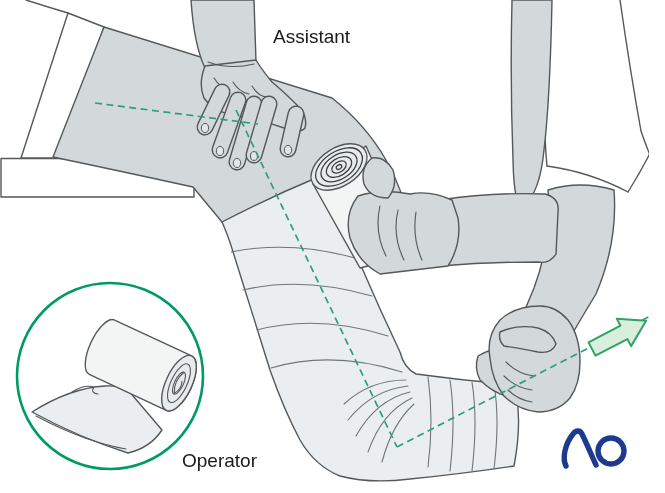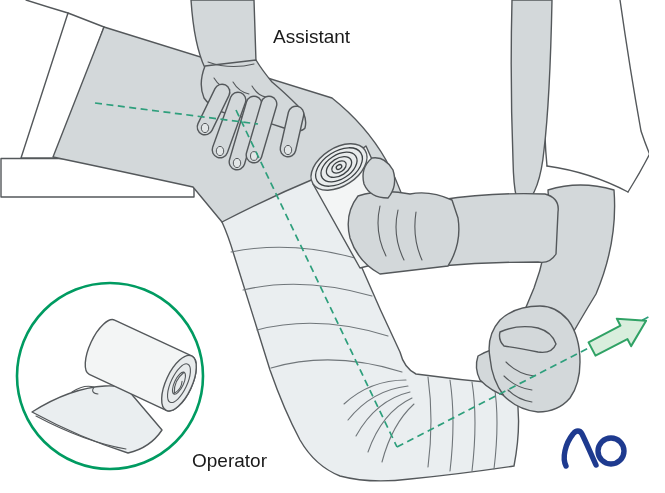--- a/index.html
+++ b/index.html
@@ -5,21 +5,21 @@
   html,body{margin:0;padding:0;background:#fff;}
   #stage{
     position:relative;width:649px;height:493px;background:#fff;overflow:hidden;
     font-family:"Liberation Sans", sans-serif;
   }
   .label{
     position:absolute;color:var(--text,#1a1a1a);font-size:19px;line-height:1.1;
     white-space:nowrap;
   }
   #assistant-label{left:273px;top:27px;}
-  #operator-label{left:192px;top:451px;}
+  #operator-label{left:182px;top:451px;}
   svg{position:absolute;left:0;top:0;}
   .outline{stroke:var(--outline,#54585b);stroke-width:1.4;stroke-linejoin:round;stroke-linecap:round;}
   .thin{stroke-width:1.1;}
   .nofill{fill:none;}
   .white{fill:#ffffff;}
   .skin{fill:var(--skin,#d3d8da);}
   .cast{fill:var(--cast,#eaeef0);}
   .roll{fill:var(--roll,#f3f5f5);}
   .rollface{fill:#e8ebec;}
   .band{stroke:var(--band,#70767a);stroke-width:1.1;fill:none;stroke-linecap:round;}

